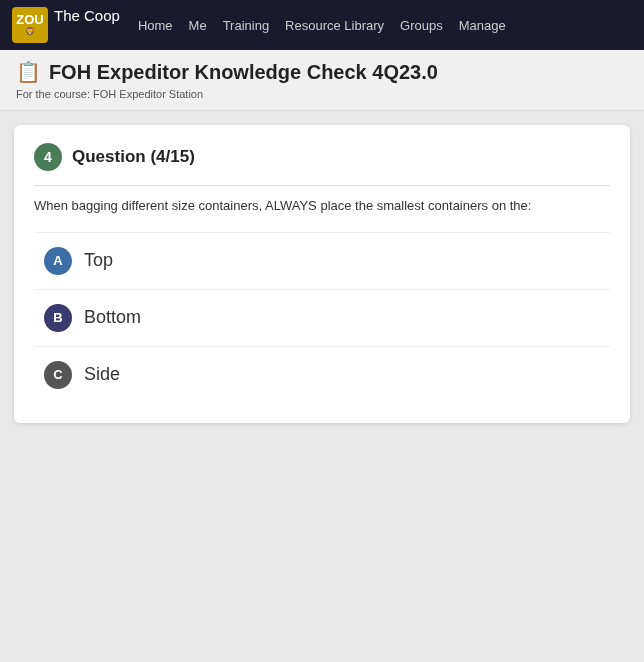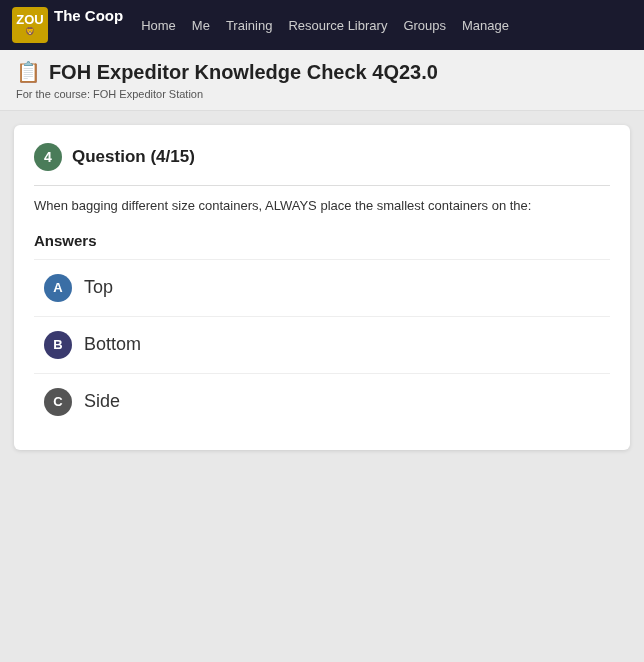--- a/index.html
+++ b/index.html
@@ -37,21 +37,21 @@
       flex-direction: column;
       align-items: center;
       justify-content: center;
       line-height: 1.1;
     }
     .logo-top { font-size: 13px; font-weight: 900; }
     .logo-bottom { font-size: 8px; }
     .nav-brand {
       color: #fff;
       font-size: 15px;
-      font-weight: 700;
+      font-weight: 400;
     }
     .nav-links {
       display: flex;
       align-items: flex-start;
       gap: 16px;
     }
     .nav-link {
       color: #ccc;
       font-size: 13px;
       text-decoration: none;
@@ -210,21 +210,20 @@
 
   <div class="question-header">
     <div class="question-number-badge">4</div>
     <span class="question-title">Question (4/15)</span>
   </div>
 
   <hr class="divider">
 
   <p class="question-text">When bagging different size containers, ALWAYS place the smallest containers on the:</p>
 
-  <div class="answers-label">Answers</div>
 
   <div class="answer-option">
     <div class="answer-badge badge-a">
       <span>A</span>
     </div>
     <span class="answer-text">Top</span>
   </div>
 
   <div class="answer-option">
     <div class="answer-badge badge-b">

